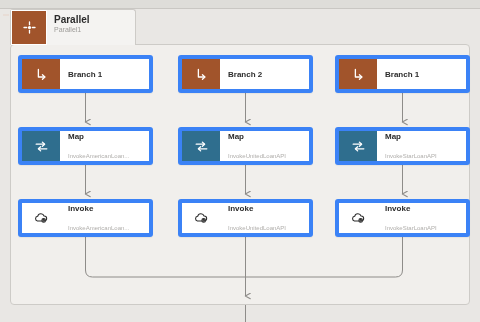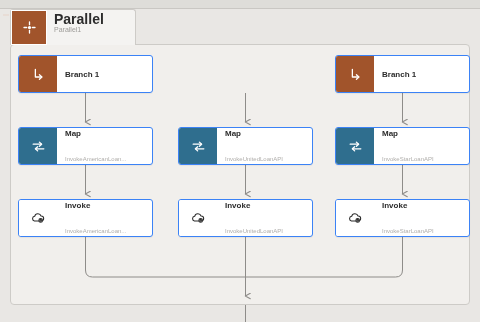--- a/index.html
+++ b/index.html
@@ -56,21 +56,21 @@
     display: flex;
     align-items: center;
     justify-content: center;
   }
   .header-text {
     flex: 1;
     padding: 4px 0 0 7px;
     overflow: hidden;
   }
   .header-title {
-    font-size: 14px;
+    font-size: 10px;
     font-weight: bold;
     color: #2c2c2c;
     line-height: 11px;
     white-space: nowrap;
   }
   .header-sub {
     font-size: 7px;
     color: #9e9c99;
     line-height: 10px;
     white-space: nowrap;
@@ -94,21 +94,21 @@
     pointer-events: none;
     z-index: 2;
   }
 
   
   .node {
     position: absolute;
     width: 135px;
     height: 38px;
     background: #ffffff;
-    border: 1px solid #3b82f6;
+    border: 4px solid #3b82f6;
     border-radius: 3px;
     display: flex;
     align-items: stretch;
     overflow: hidden;
     z-index: 4;
     box-shadow: 0 1px 1px rgba(0,0,0,0.05);
   }
   .node-icon {
     width: 38px;
     min-width: 38px;
@@ -232,20 +232,31 @@
         <circle cx="16" cy="15.6" r="2.7" fill="#ffffff"></circle>
         <circle cx="16" cy="15.6" r="1.15"></circle>
       </svg>
     </div>
     <div class="node-text">
       <div class="node-title">Invoke</div>
       <div class="node-sub">InvokeAmericanLoan...</div>
     </div>
   </div>
 
+  <div class="node single" style="left:178px; top:55px;">
+    <div class="node-icon brown">
+      <svg width="15" height="15" viewBox="0 0 24 24" fill="none" stroke="#ffffff" stroke-width="2.1" stroke-linecap="round" stroke-linejoin="round">
+        <path d="M7 4 L7 16 L17 16"></path>
+        <path d="M13.5 12.3 L17.4 16 L13.5 19.7"></path>
+      </svg>
+    </div>
+    <div class="node-text">
+      <div class="node-title">Branch 2</div>
+    </div>
+  </div>
 
   <div class="node" style="left:178px; top:127px;">
     <div class="node-icon blue">
       <svg width="15" height="15" viewBox="0 0 24 24" fill="none" stroke="#ffffff" stroke-width="2.1" stroke-linecap="round" stroke-linejoin="round">
         <path d="M3.5 8.3 L16.5 8.3"></path>
         <path d="M13.4 5 L17 8.3 L13.4 11.6"></path>
         <path d="M20.5 15.7 L7.5 15.7"></path>
         <path d="M10.6 12.4 L7 15.7 L10.6 19"></path>
       </svg>
     </div>

